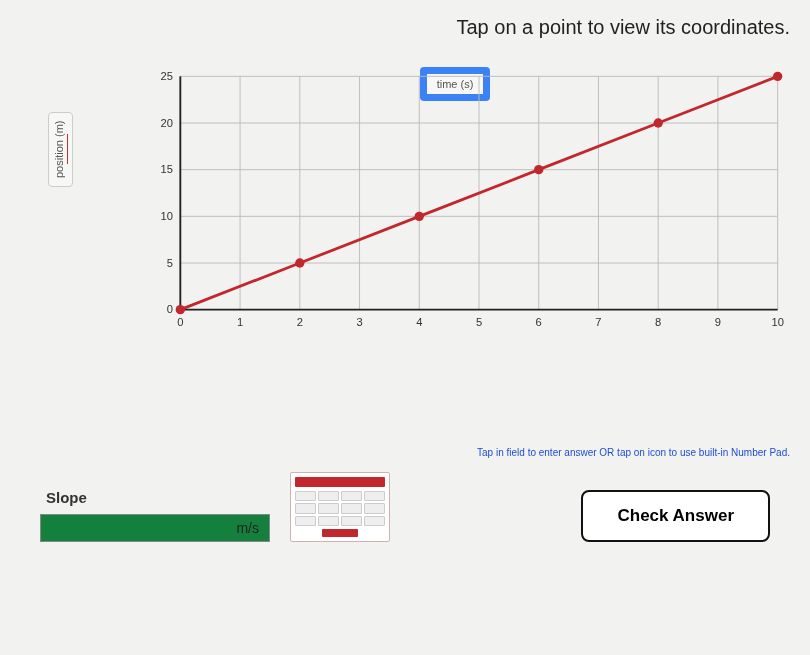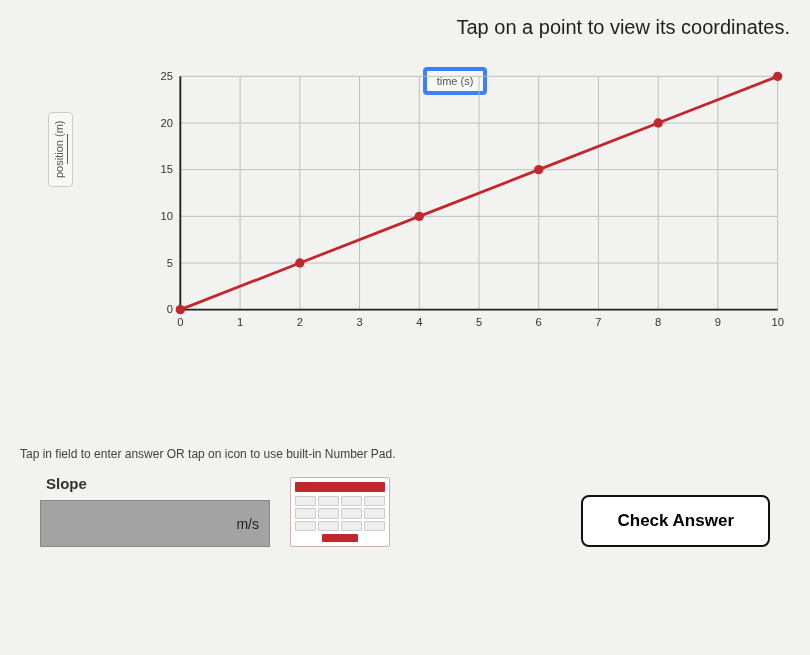--- a/index.html
+++ b/index.html
@@ -1,33 +1,33 @@
 <!DOCTYPE html>
 <html><head>
 <meta charset="utf-8">
 <style>
   html,body{margin:0;padding:0;background:#f2f2f0;font-family:Arial,Helvetica,sans-serif;color:#333}
   .page{width:810px;height:655px;box-sizing:border-box;padding:10px 20px 20px 20px;position:relative}
   .instruction{text-align:right;font-size:20px;margin:6px 0 28px 0;color:#222}
   .chart-wrap{position:relative;height:330px;margin-left:40px}
   .ylabel-box{position:absolute;left:-12px;top:120px;transform:rotate(-90deg);transform-origin:left top;border:1px solid #ccc;border-radius:4px;padding:4px 8px;font-size:11px;color:#555;background:#f7f7f5}
   .ylabel-box .line{display:block;border-top:1px solid #b33;width:30px;margin:2px auto 0}
-  .xlabel-box{border:4px solid #3b82f6;border-radius:4px;padding:4px 10px;font-size:11px;color:#555;background:#f7f7f5;display:inline-block}
+  .xlabel-box{border:7px solid #3b82f6;border-radius:4px;padding:4px 10px;font-size:11px;color:#555;background:#f7f7f5;display:inline-block}
   .xlabel-wrap{text-align:center;margin-top:6px}
   .plot{position:absolute;left:60px;top:0;width:690px;height:280px}
   .grid line{stroke:#bbb;stroke-width:1}
   .axis line{stroke:#222;stroke-width:2}
   .data-line{stroke:#c1272d;stroke-width:3;fill:none}
   .data-pt{fill:#c1272d}
   .tick-label{font-size:12px;fill:#333;font-family:Arial}
-  .lower-instruction{text-align:left;font-size:12px;margin:50px 0 14px 0;color:#404040}
+  .lower-instruction{text-align:right;font-size:10px;margin:50px 0 14px 0;color:#1d4ed8}
   .answer-row{display:flex;align-items:flex-end;gap:20px;padding:0 20px}
   .slope-block{flex:0 0 auto}
   .slope-label{font-weight:bold;font-size:15px;margin:0 0 8px 6px}
-  .slope-input-wrap{display:flex;align-items:center;border:1px solid #888;background:#a3a3a3;width:230px;height:47px;box-sizing:border-box}
+  .slope-input-wrap{display:flex;align-items:center;border:1px solid #888;background:#15803d;width:230px;height:28px;box-sizing:border-box}
   .slope-input{flex:1;border:0;outline:0;font-size:14px;padding:0 6px;background:transparent}
   .slope-unit{font-size:14px;padding-right:10px;color:#222}
   .numpad{width:100px;height:70px;border:1px solid #d0b0b0;background:#fff;cursor:pointer;position:relative;border-radius:2px;padding:4px;box-sizing:border-box;display:flex;flex-direction:column}
   .numpad-head{background:#c1272d;height:10px;border-radius:1px;margin-bottom:4px}
   .numpad-grid{display:grid;grid-template-columns:repeat(4,1fr);gap:2px;flex:1}
   .numpad-key{background:#eee;border:1px solid #ccc;border-radius:1px}
   .numpad-foot{height:8px;background:#c1272d;margin-top:3px;border-radius:1px;width:40%;align-self:center}
   .check-btn{flex:0 0 auto;margin-left:auto;border:2px solid #111;background:#fff;font-weight:bold;font-size:17px;padding:14px 34px;cursor:pointer;border-radius:8px}
 </style>
 </head>

